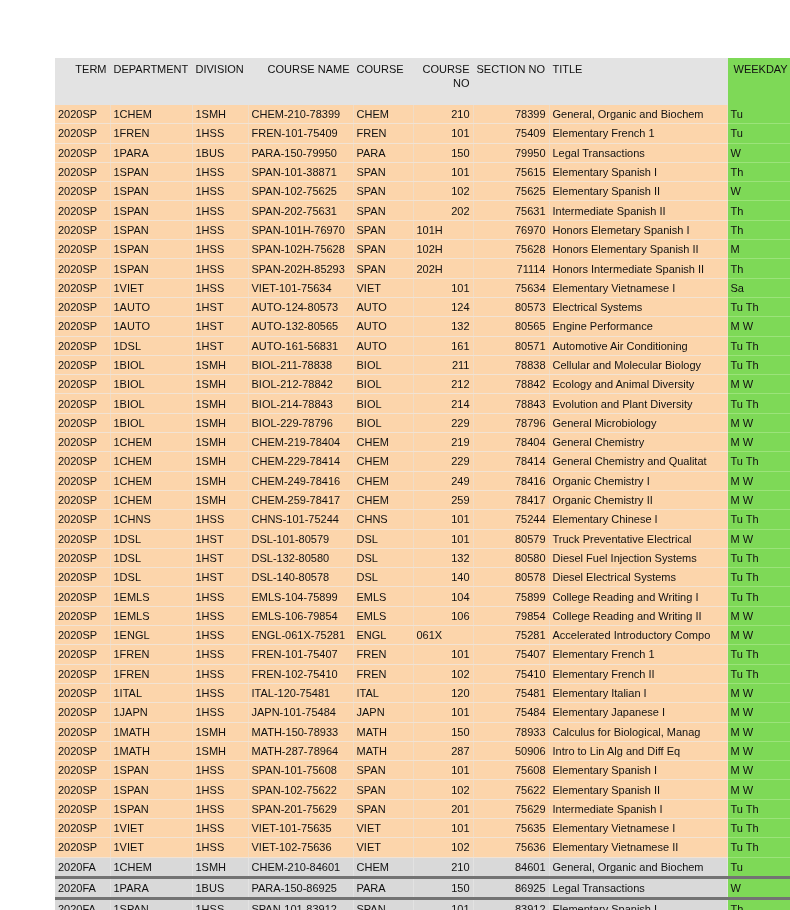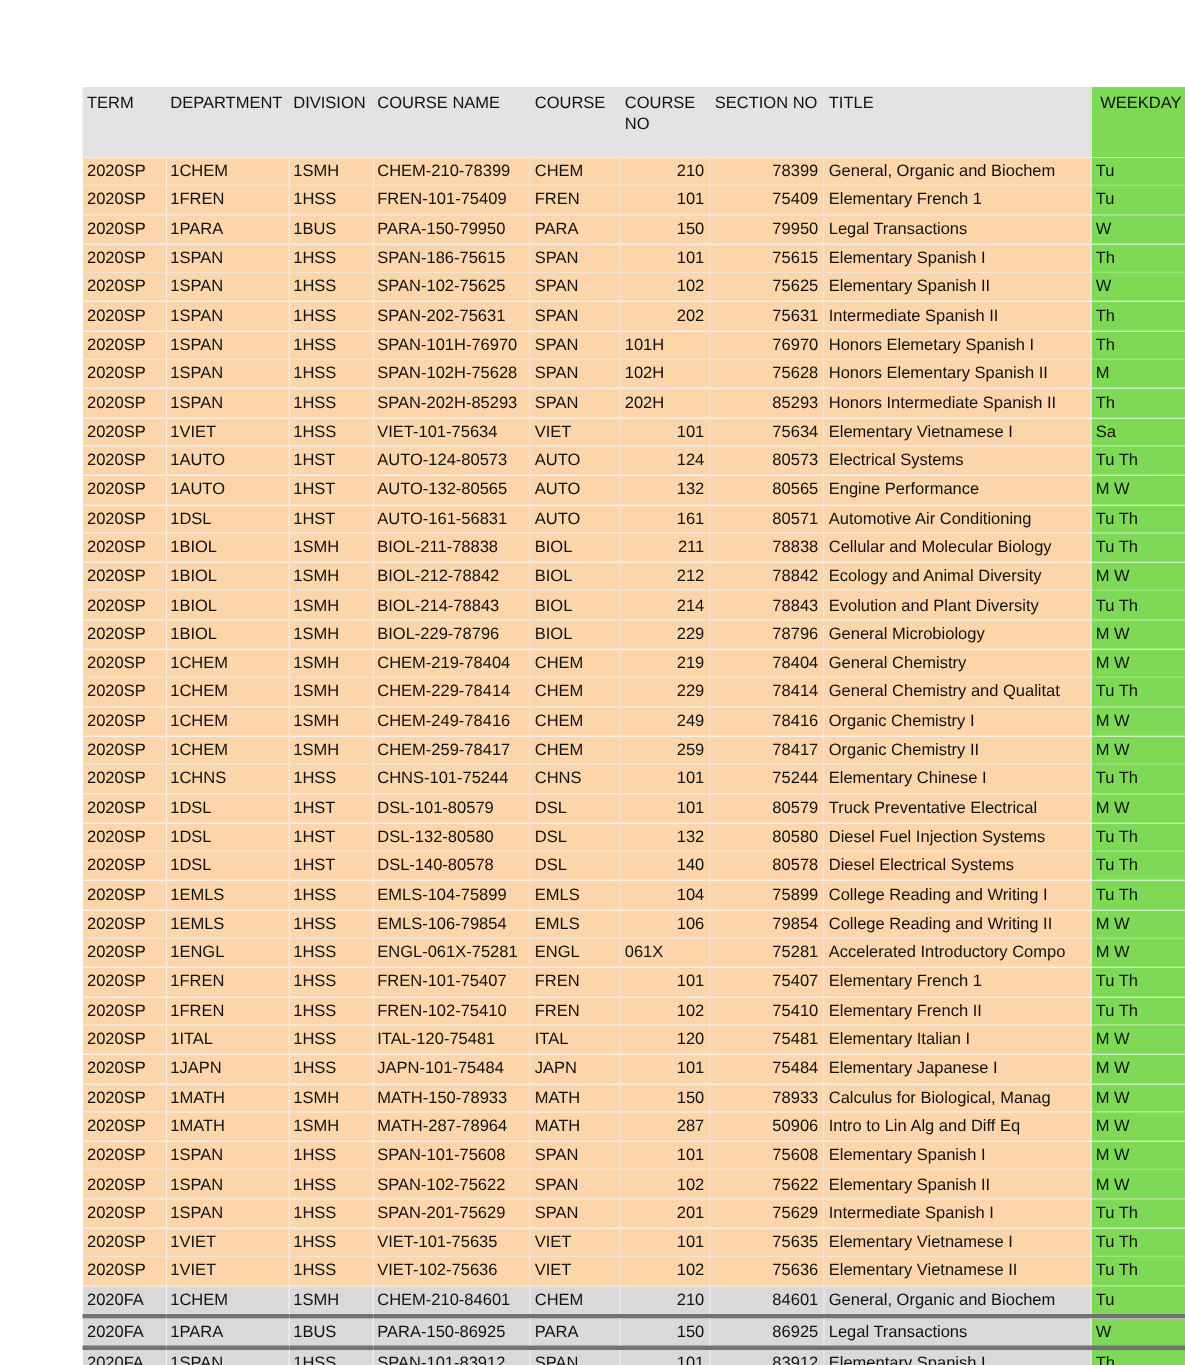--- a/index.html
+++ b/index.html
@@ -10,21 +10,21 @@
   col.c-term { width: 55px; }
   col.c-dept { width: 82px; }
   col.c-div  { width: 56px; }
   col.c-cname{ width: 105px; }
   col.c-course{ width: 60px; }
   col.c-cno  { width: 60px; }
   col.c-sec  { width: 76px; }
   col.c-title{ width: 178px; }
   col.c-wk   { width: 68px; }
   th { background: #e3e3e3; font-weight: normal; height: 43px; vertical-align: top;
-       padding: 4px 3px 0 3px; text-align: left; font-size: 11px; line-height: 14px;
+       padding: 4px 3px 0 3px; text-align: right; font-size: 11px; line-height: 14px;
        border-right: 1px solid #e3e3e3; white-space: normal; }
   th.left { text-align: left; margin-top: 16px; }
   th.wk { background: #7ed957; text-align: left; padding-left: 6px; }
   td { height: 18.3px; padding: 0 3px; border-bottom: 1px solid #f2e3d3; border-right: 1px solid #f0dcc6;
        white-space: nowrap; overflow: hidden; line-height: 18px; }
   tr.sp td { background: #fcd5ab; }
   tr.fa td { background: #d9d9d9; border-bottom: 3px solid #737373; border-right: 1px solid #e2e2e2; }
   td.num { text-align: right; }
   td.wk { background: #7ed957 !important; border-bottom: 1px solid #9be37a; border-right: none; }
   td.title { padding-left: 3px; }
@@ -89,21 +89,21 @@
           <td>PARA</td>
           <td class="num">150</td>
           <td class="num">79950</td>
           <td class="title">Legal Transactions</td>
           <td class="wk">W</td>
         </tr>
         <tr class="sp">
           <td>2020SP</td>
           <td>1SPAN</td>
           <td>1HSS</td>
-          <td>SPAN-186-75615</td>
+          <td>SPAN-101-38871</td>
           <td>SPAN</td>
           <td class="num">101</td>
           <td class="num">75615</td>
           <td class="title">Elementary Spanish I</td>
           <td class="wk">Th</td>
         </tr>
         <tr class="sp">
           <td>2020SP</td>
           <td>1SPAN</td>
           <td>1HSS</td>
@@ -147,21 +147,21 @@
           <td class="title">Honors Elementary Spanish II</td>
           <td class="wk">M</td>
         </tr>
         <tr class="sp">
           <td>2020SP</td>
           <td>1SPAN</td>
           <td>1HSS</td>
           <td>SPAN-202H-85293</td>
           <td>SPAN</td>
           <td>202H</td>
-          <td class="num">85293</td>
+          <td class="num">71114</td>
           <td class="title">Honors Intermediate Spanish II</td>
           <td class="wk">Th</td>
         </tr>
         <tr class="sp">
           <td>2020SP</td>
           <td>1VIET</td>
           <td>1HSS</td>
           <td>VIET-101-75634</td>
           <td>VIET</td>
           <td class="num">101</td>

